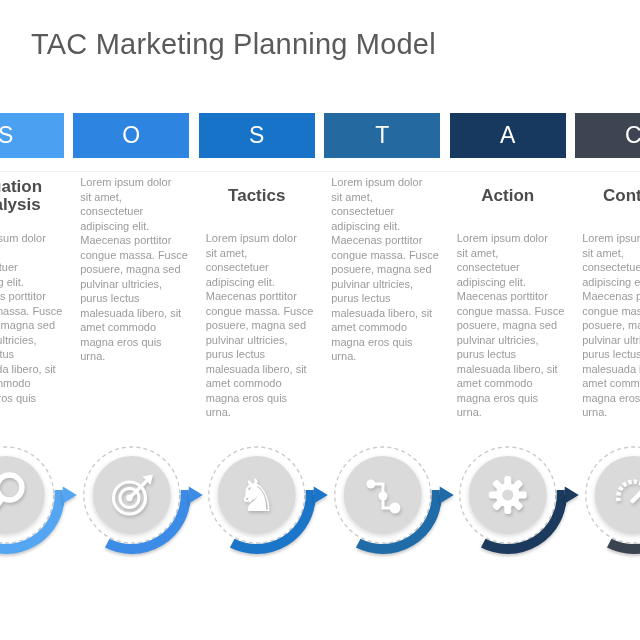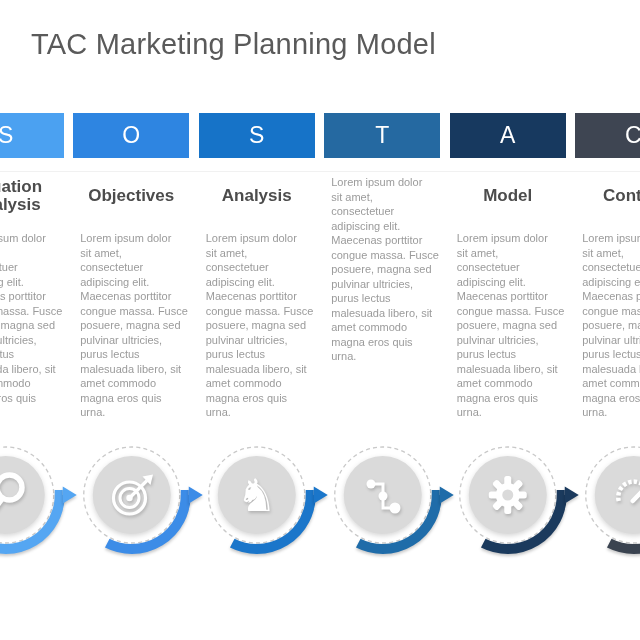--- a/index.html
+++ b/index.html
@@ -80,39 +80,38 @@
 pulvinar ultricies,
 purus lectus
 malesuada libero, sit
 amet commodo
 magna eros quis
 urna.</div>
     </div>
 
     <div class="col">
       <div class="letter-bar" style="background: rgb(46, 133, 225);">O</div>
-      <div class="col-header">Objectives</div>
       <div class="col-body">Lorem ipsum dolor
 sit amet,
 consectetuer
 adipiscing elit.
 Maecenas porttitor
 congue massa. Fusce
 posuere, magna sed
 pulvinar ultricies,
 purus lectus
 malesuada libero, sit
 amet commodo
 magna eros quis
 urna.</div>
     </div>
 
     <div class="col">
       <div class="letter-bar" style="background: rgb(22, 115, 200);">S</div>
-      <div class="col-header">Analysis</div>
+      <div class="col-header">Tactics</div>
       <div class="col-body">Lorem ipsum dolor
 sit amet,
 consectetuer
 adipiscing elit.
 Maecenas porttitor
 congue massa. Fusce
 posuere, magna sed
 pulvinar ultricies,
 purus lectus
 malesuada libero, sit
@@ -133,21 +132,21 @@
 pulvinar ultricies,
 purus lectus
 malesuada libero, sit
 amet commodo
 magna eros quis
 urna.</div>
     </div>
 
     <div class="col">
       <div class="letter-bar" style="background: rgb(23, 57, 95);">A</div>
-      <div class="col-header">Model</div>
+      <div class="col-header">Action</div>
       <div class="col-body">Lorem ipsum dolor
 sit amet,
 consectetuer
 adipiscing elit.
 Maecenas porttitor
 congue massa. Fusce
 posuere, magna sed
 pulvinar ultricies,
 purus lectus
 malesuada libero, sit

